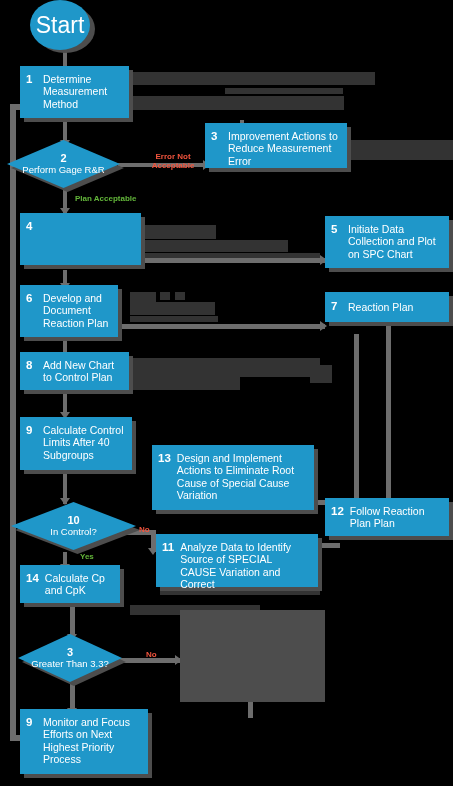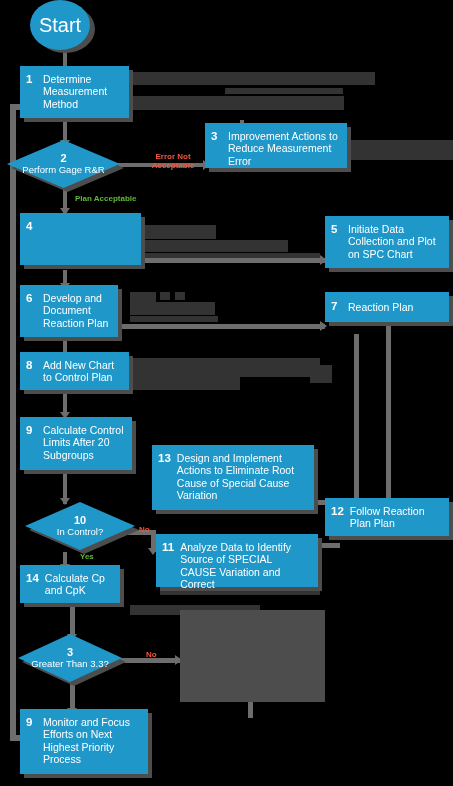--- a/index.html
+++ b/index.html
@@ -47,21 +47,21 @@
     z-index:5;
   }
 
   
   .start{
     border-radius:50%;
     background:#1f97c9;
     display:flex;
     align-items:center;
     justify-content:center;
-    font-size:20px;
+    font-size:23px;
     z-index:7;
   }
   .start-shadow{
     position:absolute;
     border-radius:50%;
     background:#4d4d4d;
     z-index:4;
   }
 
   
@@ -295,24 +295,24 @@
     <span class="txt">Reaction Plan</span>
   </div>
 
   <div class="node box" style="left:20px;top:352px;width:109px;height:38px;">
     <span class="num">8</span>
     <span class="txt">Add New Chart to Control Plan</span>
   </div>
 
   <div class="node box" style="left:20px;top:417px;width:112px;height:53px;">
     <span class="num">9</span>
-    <span class="txt">Calculate Control Limits After 20 Subgroups</span>
-  </div>
-
-  <div class="diamond" style="left:25px;top:502px;width:110px;height:48px;">
+    <span class="txt">Calculate Control Limits After 40 Subgroups</span>
+  </div>
+
+  <div class="diamond" style="left:11px;top:502px;width:110px;height:48px;padding-left:15px;">
     <div class="dshadow"></div>
     <div class="dshape"></div>
     <div class="dlabel">
       <span class="dnum">10</span>
       <span>In Control?</span>
     </div>
   </div>
 
   <div class="node box" style="left:156px;top:534px;width:162px;height:53px;">
     <span class="num">11</span>

